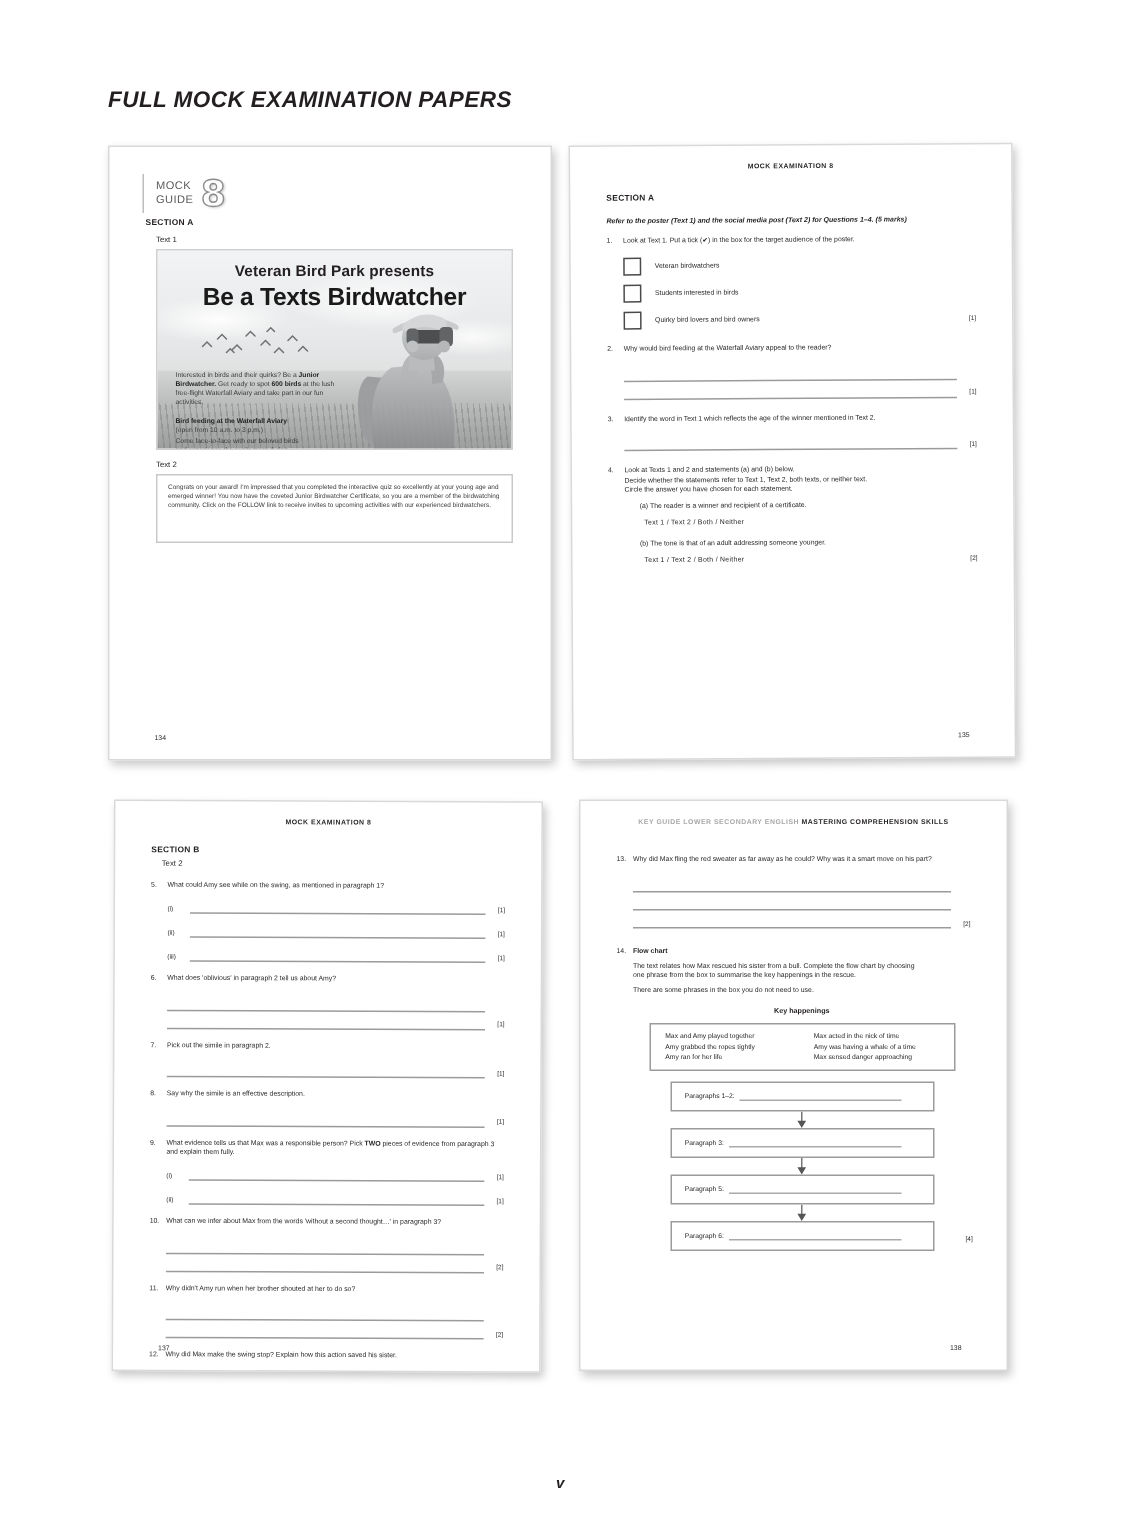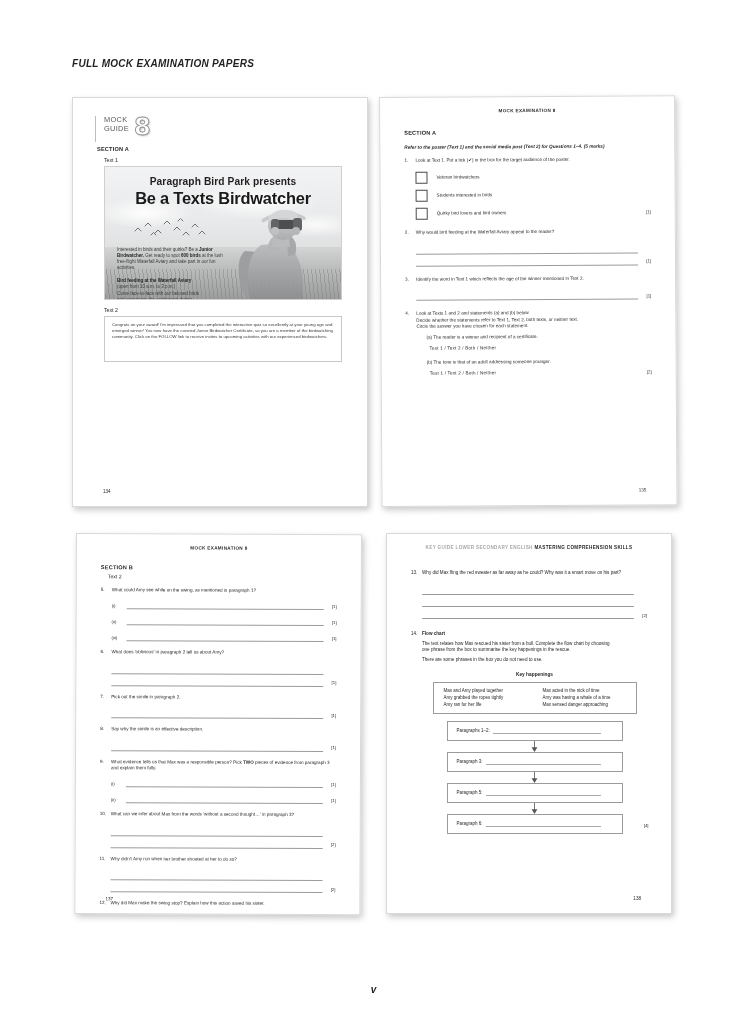--- a/index.html
+++ b/index.html
@@ -9,21 +9,21 @@
     background: #ffffff;
     font-family: "Liberation Sans", sans-serif;
     color: #231f20;
     position: relative;
     overflow: hidden;
   }
   
   .book-title {
     position: absolute; left: 72px; top: 58px;
     font-style: italic; font-weight: bold;
-    font-size: 10px; letter-spacing: .3px;
+    font-size: 15px; letter-spacing: .3px;
     color: #231f20;
   }
   
   .sheet {
     position: absolute;
     background: #ffffff;
     border: 1px solid #d9d9d9;
     box-shadow: 2px 3px 6px rgba(0,0,0,.22);
     overflow: hidden;
   }
@@ -47,21 +47,21 @@
 
   .body-area { padding: 0 24px; margin-top: 16px; }
   #sheet-134 .body-area { margin-top: 8px; }
 
   .sec-label { font-size: 5.6px; font-weight: bold; letter-spacing:.2px; }
   .text-label { font-size: 5.2px; margin: 5px 0 3px 7px; }
 
   
   .logo-wrap {
     position:absolute; left:22px; top:18px;
-    display:flex; gap:5px;
+    display:flex; align-items:center; gap:5px;
     border-left: 1px solid #bdbdbd; padding-left: 8px; height: 26px;
   }
   .logo-txt { font-size:7.4px; line-height:8.6px; color:#58595b; letter-spacing:.3px; }
   .logo-eight {
     font-size: 24px; font-weight: bold; color:#ffffff;
     -webkit-text-stroke: .9px #8c8c8c;
     text-shadow: 1px 1px 2px rgba(0,0,0,.25);
     line-height: 22px; font-family: "DejaVu Sans", sans-serif;
   }
 
@@ -180,21 +180,21 @@
   </div>
 
   <div class="body-area" style="margin-top:48px;">
     <div class="sec-label">SECTION A</div>
     <div class="text-label">Text 1</div>
 
     <div class="poster">
       <div class="sky"></div>
       <div class="ground"></div>
       <div class="grass"></div>
-      <h1>Paragraph Bird Park presents</h1>
+      <h1>Veteran Bird Park presents</h1>
       <h2>Be a Texts Birdwatcher</h2>
 
       <svg class="birds" viewBox="0 0 80 22">
         <g stroke="#6f7172" stroke-width="1" fill="none" stroke-linecap="round">
           <path d="M4 14 l3 -3 l3 3"></path>
             <path d="M14 9 l3 -3 l3 3"></path>
           <path d="M24 16 l3 -3 l3 3"></path>
             <path d="M33 7 l3 -3 l3 3"></path>
           <path d="M43 13 l3 -3 l3 3"></path>
             <path d="M52 18 l3 -3 l3 3"></path>

